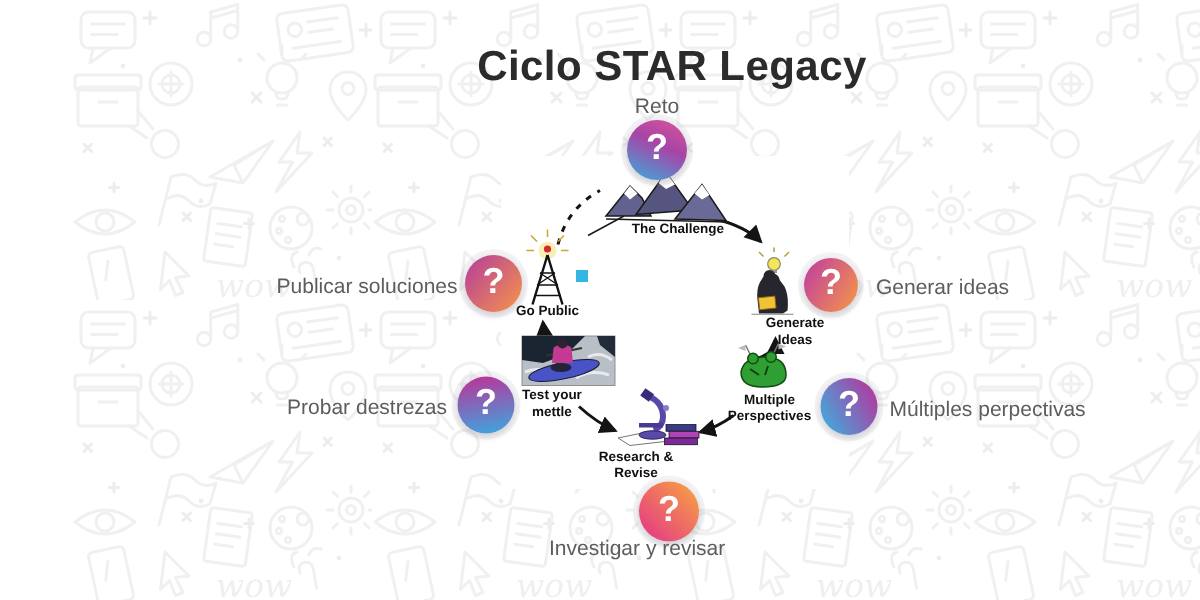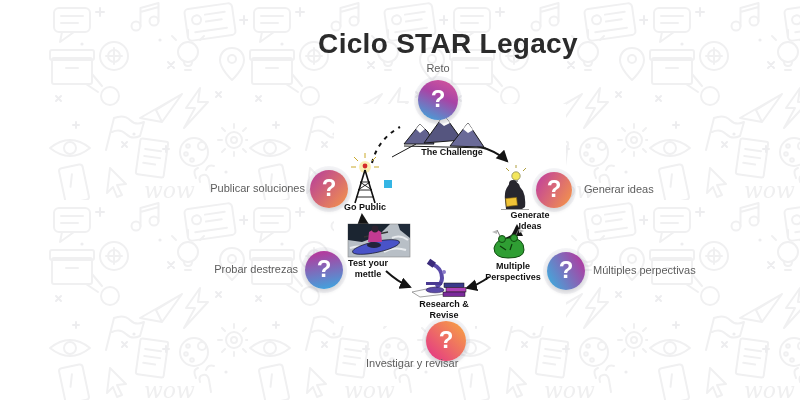--- a/index.html
+++ b/index.html
@@ -3,21 +3,21 @@
 <meta charset="utf-8">
 <style>
   html,body{margin:0;padding:0;background:#fff;}
   .stage{position:relative;width:800px;height:400px;background:#ffffff;overflow:hidden;
          font-family:"Liberation Sans",sans-serif;margin-left:48px;}
   svg.bg{position:absolute;left:0;top:0;z-index:0;}
   .panel{position:absolute;left:286px;top:104px;width:232px;height:222px;background:#fff;z-index:1;}
   svg.diagram{position:absolute;left:0;top:0;z-index:2;pointer-events:none;}
   .title{position:absolute;top:28px;left:0;width:100%;text-align:center;margin:0;
          font-size:28px;font-weight:800;color:#2b2b2b;letter-spacing:.3px;z-index:3;}
-  .olabel{position:absolute;font-size:11px;color:#5d5d5d;z-index:4;}
+  .olabel{position:absolute;font-size:14px;color:#5d5d5d;z-index:4;}
   .cap{position:absolute;font-size:9px;font-weight:bold;color:#101010;text-align:center;
        line-height:1.18;z-index:3;}
   .badge{position:absolute;border-radius:50%;display:flex;align-items:center;justify-content:center;
          z-index:4;box-shadow:0 0 0 4px rgba(180,180,200,.16),0 2px 5px rgba(0,0,0,.18);}
   .badge span{color:#fff;font-size:24px;font-weight:bold;line-height:1;transform:translateY(-1px);}
   
   .b-reto{left:370px;top:80px;width:40px;height:40px;}
   .b-generar{left:488px;top:172px;width:36px;height:36px;}
   .b-multiples{left:499px;top:252px;width:38px;height:38px;}
   .b-investigar{left:378px;top:321px;width:40px;height:40px;}
@@ -28,21 +28,21 @@
   .l-generar{left:536px;top:183px;white-space:nowrap;}
   .l-multiples{left:545px;top:264px;white-space:nowrap;text-align:right;}
   .l-investigar{left:318px;top:357px;width:160px;}
   .l-probar{right:550px;top:263px;white-space:nowrap;text-align:right;}
   .l-publicar{right:543px;top:182px;white-space:nowrap;text-align:right;}
   
   .c-challenge{left:358px;top:147px;width:92px;}
   .c-gopublic{left:282px;top:202px;width:70px;}
   .c-generate{left:456px;top:210px;width:52px;text-align:center;}
   .c-multiple{left:432px;top:261px;width:66px;}
-  .c-research{left:367px;top:299px;width:58px;}
+  .c-research{left:347px;top:299px;width:58px;}
   .c-test{left:295px;top:258px;width:50px;}
 </style>
 </head>
 <body>
 
 <div class="stage">
 
   <svg class="bg" width="800" height="400">
     <defs>
       <pattern id="doodle" width="200" height="200" patternUnits="userSpaceOnUse">

